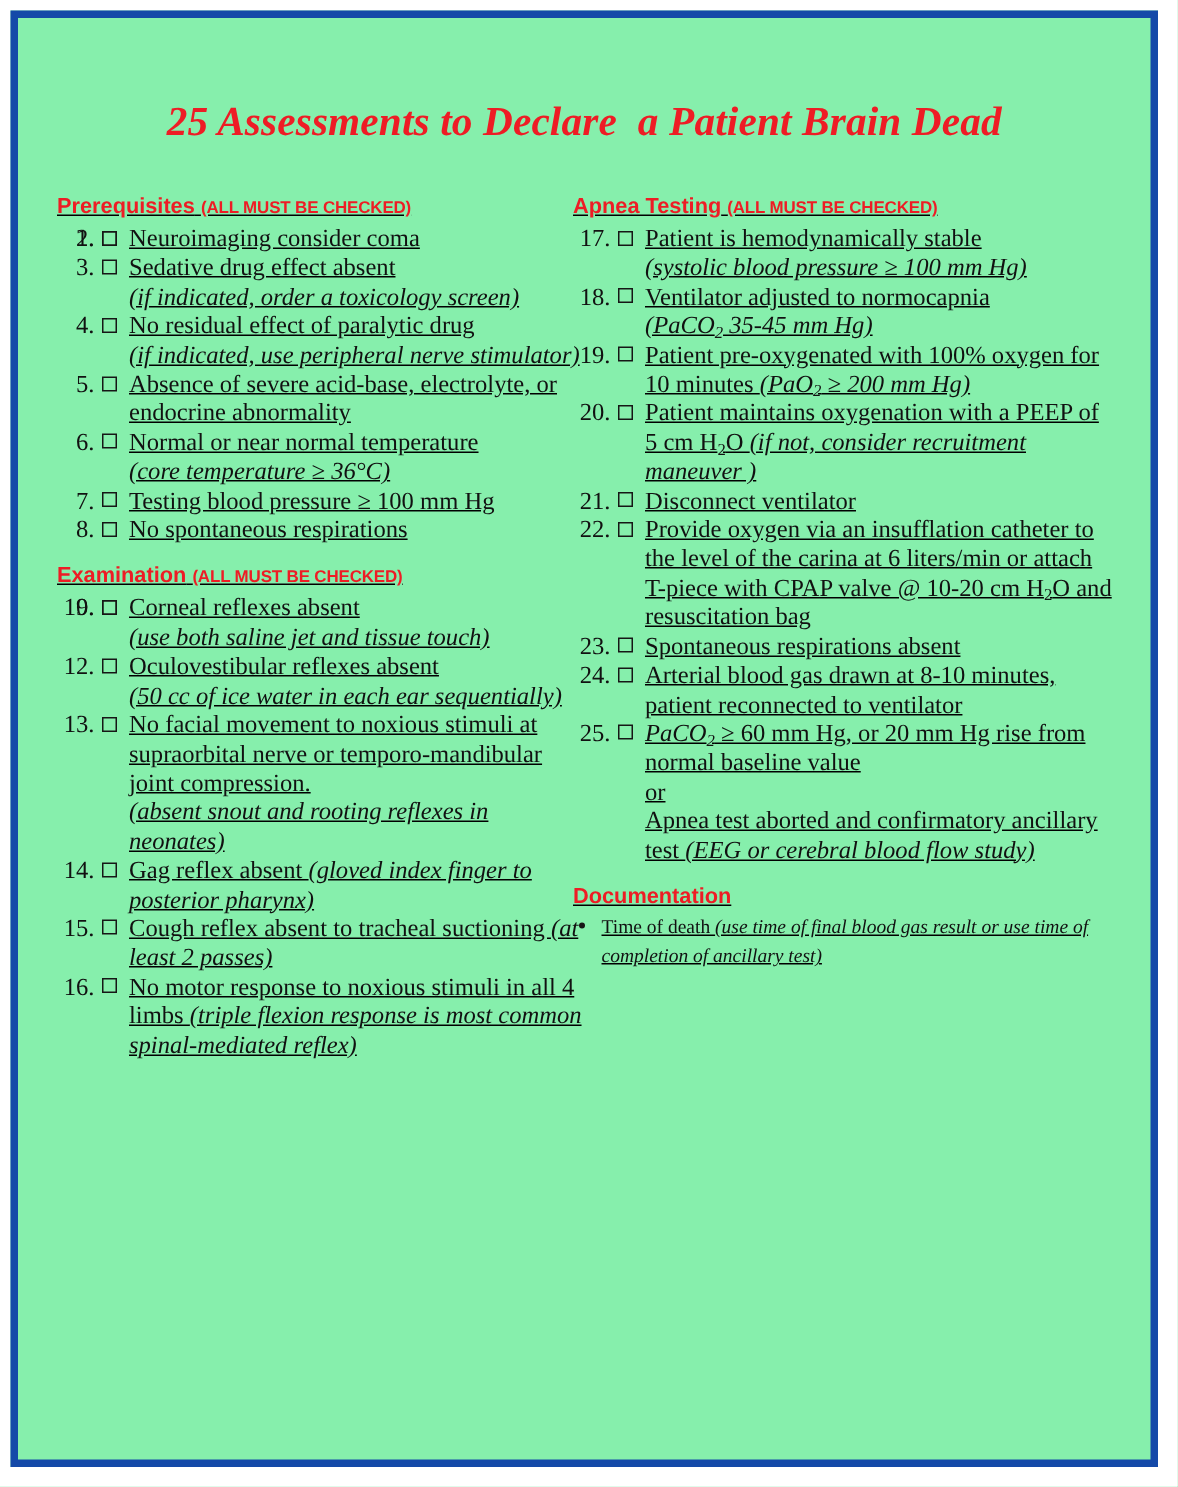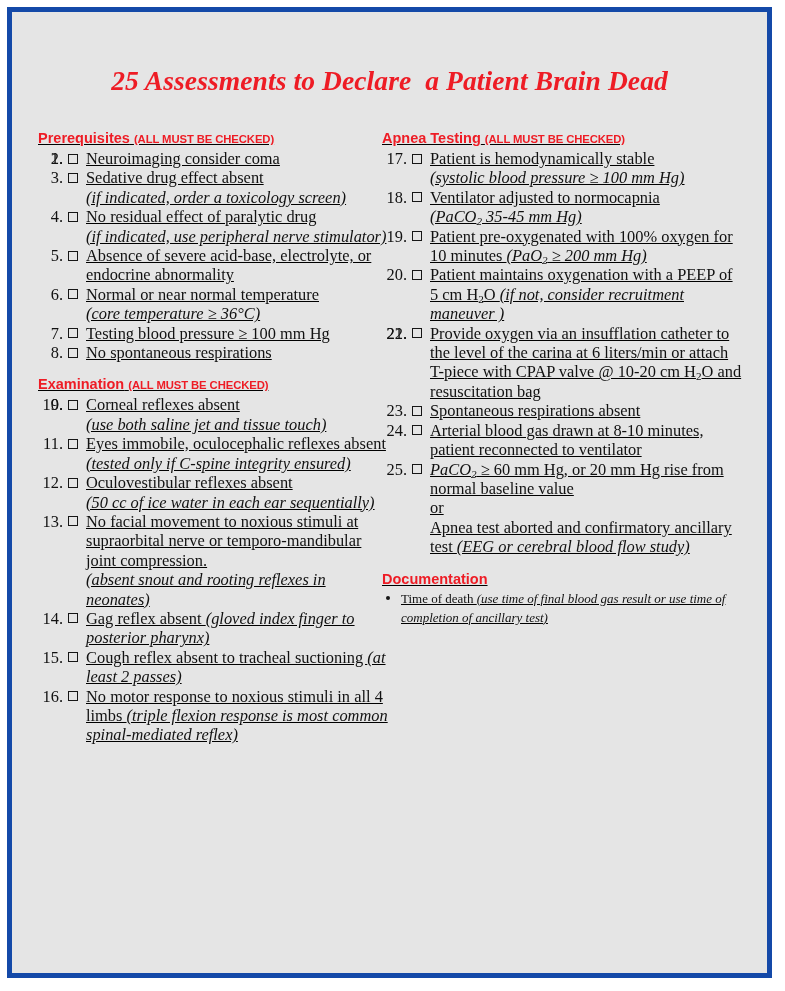--- a/index.html
+++ b/index.html
@@ -15,21 +15,21 @@
     overflow: hidden;
   }
   #page {
     position: absolute;
     left: 7px;
     top: 7px;
     width: 765px;
     height: 971px;
     border: 5px solid #1449a8;
     box-sizing: border-box;
-    background: #e5e5e5;
+    background: #86efac;
   }
   #inner {
     position: absolute;
     left: 0; top: 0; right: 0; bottom: 0;
     padding: 0;
   }
   .doc-title {
     position: absolute;
     left: 0;
     right: 0;
@@ -188,25 +188,20 @@
               <li class="item">
                 <span class="num">9.</span>
                 <span class="box"></span>
               </li>
               <li class="item">
                 <span class="num">10.</span>
                 <span class="box"></span>
                 <span class="txt">Corneal reflexes absent<br><i>(use both saline jet and tissue touch)</i></span>
               </li>
               <li class="item">
-                <span class="num">11.</span>
-                <span class="box"></span>
-                <span class="txt">Eyes immobile, oculocephalic reflexes absent <i>(tested only if C-spine integrity ensured)</i></span>
-              </li>
-              <li class="item">
                 <span class="num">12.</span>
                 <span class="box"></span>
                 <span class="txt">Oculovestibular reflexes absent<br><i>(50 cc of ice water in each ear sequentially)</i></span>
               </li>
               <li class="item">
                 <span class="num">13.</span>
                 <span class="box"></span>
                 <span class="txt">No facial movement to noxious stimuli at supraorbital nerve or temporo-mandibular joint compression.<br><i>(absent snout and rooting reflexes in neonates)</i></span>
               </li>
               <li class="item">
@@ -247,20 +242,21 @@
                 <span class="txt">Patient pre-oxygenated with 100% oxygen for 10 minutes <i>(PaO<sub>2</sub> ≥ 200 mm Hg)</i></span>
               </li>
               <li class="item">
                 <span class="num">20.</span>
                 <span class="box"></span>
                 <span class="txt">Patient maintains oxygenation with a PEEP of 5 cm H<sub>2</sub>O <i>(if not, consider recruitment maneuver )</i></span>
               </li>
               <li class="item">
                 <span class="num">21.</span>
                 <span class="box"></span>
+                <span class="txt">Disconnect ventilator</span>
               </li>
               <li class="item">
                 <span class="num">22.</span>
                 <span class="box"></span>
                 <span class="txt">Provide oxygen via an insufflation catheter to the level of the carina at 6 liters/min or attach T-piece with CPAP valve @ 10-20 cm H<sub>2</sub>O and resuscitation bag</span>
               </li>
               <li class="item">
                 <span class="num">23.</span>
                 <span class="box"></span>
                 <span class="txt">Spontaneous respirations absent</span>

